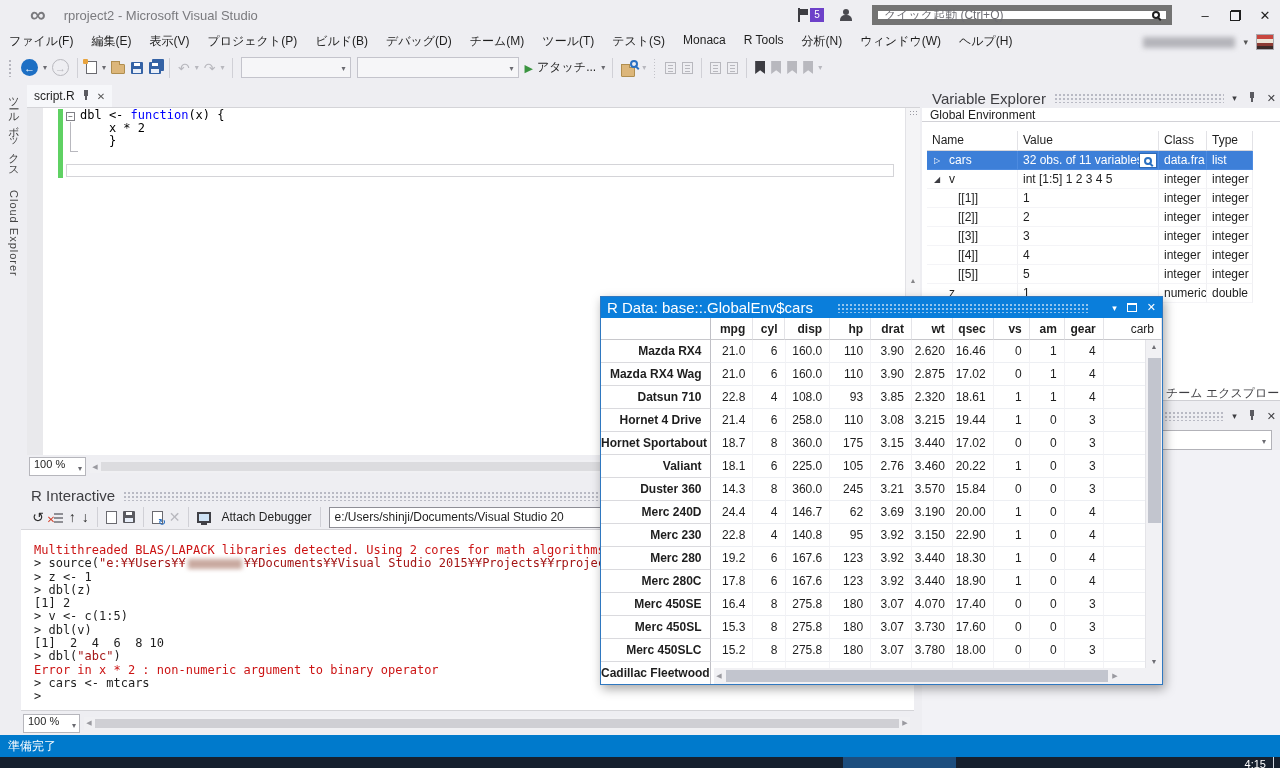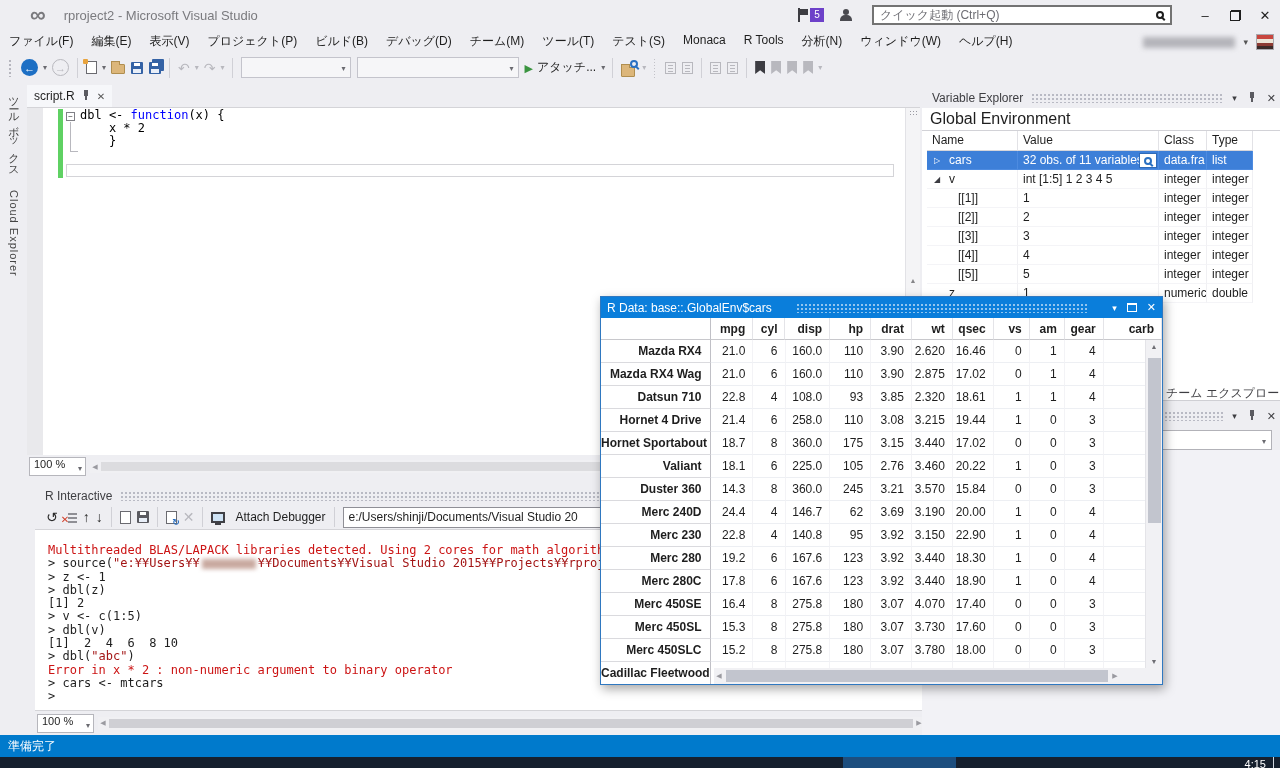--- a/index.html
+++ b/index.html
@@ -12,21 +12,21 @@
 #vs-logo{margin-left:30px;font-size:22px;font-weight:bold;color:#7a7a7e;line-height:22px}
 #app-title{margin-left:18px;font-size:13px;color:#7a7a7e}
 #tb-right{position:absolute;right:0;top:0;height:30px;display:flex;align-items:center}
 .icon-flag{position:relative;width:11px;height:14px;margin-right:2px}
 .icon-flag::before{content:"";position:absolute;left:1px;top:0;width:2px;height:14px;background:#3c3c42}
 .icon-flag::after{content:"";position:absolute;left:3px;top:1px;width:8px;height:6px;background:#3c3c42}
 #notif-badge{width:14px;height:14px;background:#6d41c9;color:#fff;font-size:10px;line-height:14px;text-align:center;margin-right:16px}
 .icon-person{position:relative;width:14px;height:12px;margin-right:18px}
 .icon-person::before{content:"";position:absolute;left:3px;top:0;width:6px;height:6px;border-radius:50%;background:#4a4a50}
 .icon-person::after{content:"";position:absolute;left:0;top:6px;width:12px;height:6px;border-radius:5px 5px 0 0;background:#4a4a50}
-#quick-launch{width:300px;height:20px;background:#fff;border:2px solid #737373;display:flex;align-items:center;padding:0 6px;margin-right:18px}
+#quick-launch{width:300px;height:20px;background:#fff;border:6px solid #737373;display:flex;align-items:center;padding:0 6px;margin-right:18px}
 #quick-launch span.ph{flex:1;color:#6d6d73;font-size:12px}
 .icon-magnifier{position:relative;width:8px;height:8px;border:2px solid #1e1e1e;border-radius:50%}
 .icon-magnifier::after{content:"";position:absolute;width:2px;height:5px;background:#1e1e1e;right:-2px;bottom:-4px;transform:rotate(-45deg)}
 .icon-magnifier.blue{border-color:#2a70c2}
 .icon-magnifier.blue::after{background:#2a70c2}
 .win-btn{width:30px;height:26px;display:flex;align-items:center;justify-content:center;color:#1e1e1e;font-size:13px}
 .icon-restore{position:relative;width:11px;height:11px}
 .icon-restore::before{content:"";position:absolute;right:0;top:0;width:8px;height:8px;border:1px solid #1e1e1e}
 .icon-restore::after{content:"";position:absolute;left:0;bottom:0;width:8px;height:8px;border:1px solid #1e1e1e;background:#eeeef2}
 
@@ -102,41 +102,41 @@
 #ed-vscroll{position:absolute;right:0;top:0;width:15px;height:100%;background:#f4f4f6;border-left:1px solid #e2e2e6;display:flex;flex-direction:column;align-items:center;justify-content:space-between;padding:2px 0;font-size:7px;color:#868689}
 #ed-grip{width:9px;height:5px;background:radial-gradient(#9a9aa2 1px,transparent 1px);background-size:3px 3px}
 #editor-bottom{position:absolute;left:27px;top:455px;width:893px;height:23px;background:#eeeef2;display:flex;align-items:center}
 .zoom-select{width:57px;height:19px;background:#fff;border:1px solid #b6b6bc;font-size:11px;display:flex;padding:0 4px;margin-left:2px;position:relative}
 .zoom-select .cbx-caret{position:absolute;right:3px;top:6px;font-size:8px;color:#6a6a70}
 .hscroll{flex:1;height:13px;margin:0 4px;background:#f0f0f3;position:relative;display:flex;align-items:center}
 .hs-arrow{font-size:7px;color:#9a9aa0;width:10px;text-align:center}
 .hs-thumb{flex:1;height:9px;background:#cfcfd4;margin:0 1px}
 
 
-#ri-panel{position:absolute;left:35px;top:486px;width:893px;height:249px;background:#eeeef2}
+#ri-panel{position:absolute;left:21px;top:486px;width:893px;height:249px;background:#eeeef2}
 .panel-header{height:19px;display:flex;align-items:center;padding:0 4px 0 10px;gap:8px}
-.panel-title{font-size:12px;color:#3e3e42;white-space:nowrap}
+.panel-title{font-size:15px;color:#3e3e42;white-space:nowrap}
 .dots{flex:1;height:10px;background:radial-gradient(#b9bac4 1px,transparent 1px);background-size:4px 4px}
 .ph-icons{display:flex;align-items:center;gap:10px;color:#3e3e42}
 .ph-caret{font-size:9px}
 .ph-close{font-size:11px}
 #ri-toolbar{display:flex;align-items:center;height:24px;padding-left:8px}
 #ri-console{position:absolute;left:0;top:43px;width:893px;height:182px;background:#fff;border:1px solid #d4d4d8;border-left:none;border-right:none;
   font-family:"DejaVu Sans Mono","Liberation Mono",monospace;font-size:12px;line-height:13.3px;padding:14px 0 0 13px;white-space:pre;overflow:hidden}
 .seg-error{color:#cc1414}
 .seg-plain{color:#1e1e1e}
 .seg-string{color:#a31515}
 .redact{display:inline-block;width:54px;height:10px;background:#c9a9a0;filter:blur(2px);vertical-align:middle;margin:0 2px}
 #ri-bottom{position:absolute;left:0;top:225px;width:893px;height:24px;display:flex;align-items:center}
 
 
 #right-dock{position:absolute;left:922px;top:85px;width:358px;height:650px}
 #ve-header{position:absolute;left:0;top:3px;width:358px;height:20px}
 #ve-content{position:absolute;left:0;top:23px;width:358px;height:293px;background:#fff;border-bottom:1px solid #cfcfd4}
-#ve-genv{height:23px;border-bottom:1px solid #d2d2d7;display:flex;align-items:center;padding-left:8px;font-size:16px}
+#ve-genv{height:14px;border-bottom:1px solid #d2d2d7;display:flex;align-items:center;padding-left:8px;font-size:12px}
 #ve-grid{position:absolute;left:5px;top:23px;width:331px}
 .ve-hrow{display:flex;height:20px}
 .ve-hcell{font-size:12px;color:#1e1e1e;padding:2px 16px 0 5px;border-right:1px solid #e2e2e6;border-bottom:1px solid #d6d6da;overflow:hidden;white-space:nowrap}
 .ve-row{display:flex;height:19px;line-height:19px}
 .ve-cell{font-size:12px;overflow:hidden;white-space:nowrap;border-right:1px solid #f0f0f3;border-bottom:1px solid #f4f4f7;position:relative}
 .c-name{width:91px}.c-value{width:141px}.c-class{width:48px}.c-type{width:46px}
 .ve-cell .txt{padding-left:22px}
 .ve-cell .txt.child{padding-left:31px}
 .ve-exp{position:absolute;left:7px;top:0;font-size:8px;color:#3c3c42}
 .ve-cell .vtxt{padding-left:5px}
@@ -503,21 +503,21 @@
           <span class="rd-cell hd w-mpg" style="font-weight: bold;">mpg</span>
           <span class="rd-cell hd w-cyl" style="font-weight: bold;">cyl</span>
           <span class="rd-cell hd w-disp" style="font-weight: bold;">disp</span>
           <span class="rd-cell hd w-hp" style="font-weight: bold;">hp</span>
           <span class="rd-cell hd w-drat" style="font-weight: bold;">drat</span>
           <span class="rd-cell hd w-wt" style="font-weight: bold;">wt</span>
           <span class="rd-cell hd w-qsec" style="font-weight: bold;">qsec</span>
           <span class="rd-cell hd w-vs" style="font-weight: bold;">vs</span>
           <span class="rd-cell hd w-am" style="font-weight: bold;">am</span>
           <span class="rd-cell hd w-gear" style="font-weight: bold;">gear</span>
-          <span class="rd-cell hd w-carb" style="font-weight: bold;">carb</span>
+          <span class="rd-cell hd w-carb" style="font-weight: normal;">carb</span>
         </div>
         <div class="rd-row">
           <span class="rd-cell rd-name">Mazda RX4</span>
           <span class="rd-cell rd-num w-mpg">21.0</span>
           <span class="rd-cell rd-num w-cyl">6</span>
           <span class="rd-cell rd-num w-disp">160.0</span>
           <span class="rd-cell rd-num w-hp">110</span>
           <span class="rd-cell rd-num w-drat">3.90</span>
           <span class="rd-cell rd-num w-wt">2.620</span>
           <span class="rd-cell rd-num w-qsec">16.46</span>

